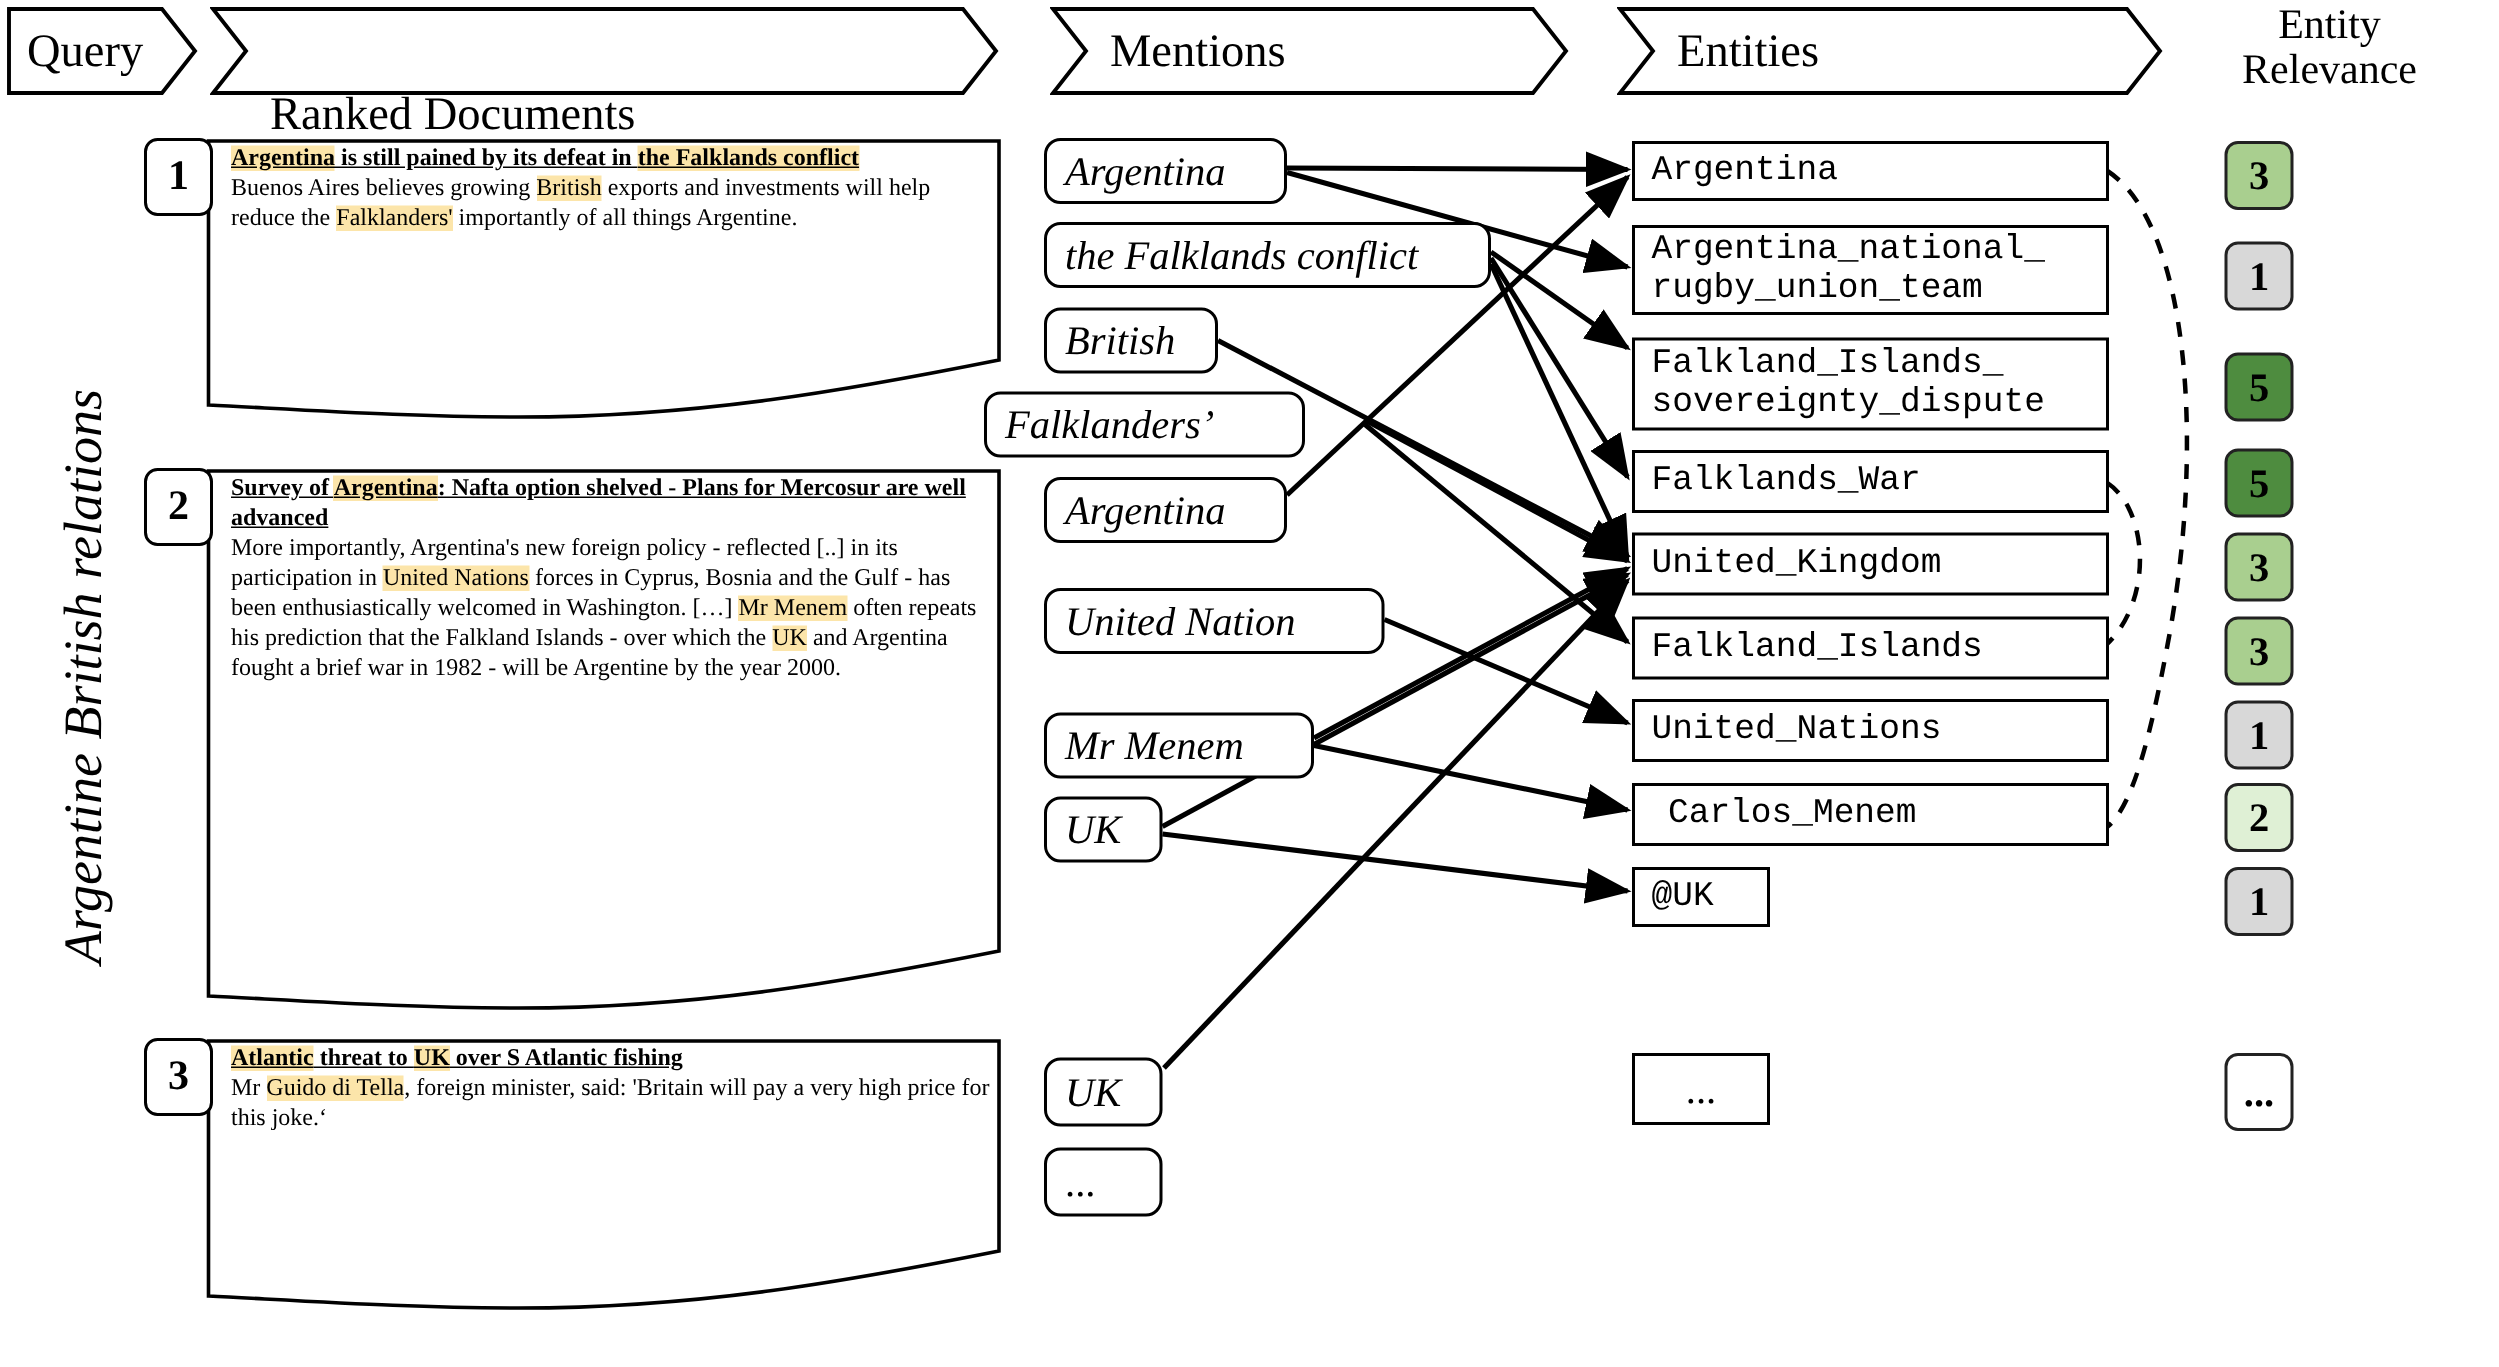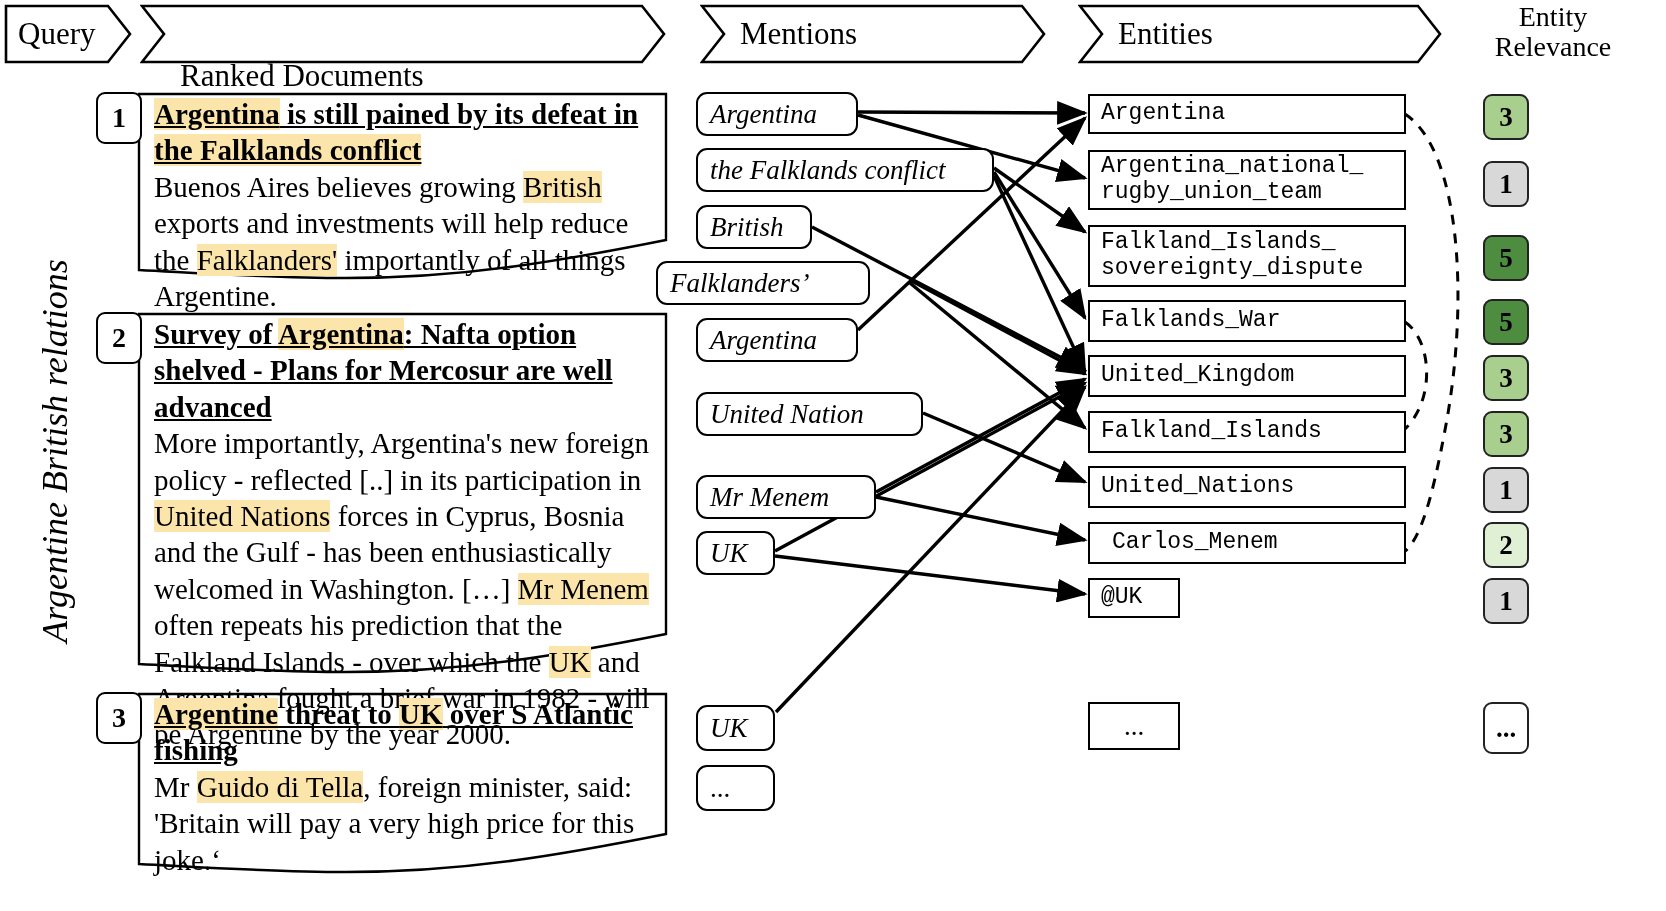--- a/index.html
+++ b/index.html
@@ -23,21 +23,21 @@
               transform:rotate(-90deg);font-style:italic;font-size:36px;
               font-family:"Liberation Serif","DejaVu Serif",serif;white-space:nowrap;}
 
   
   .doc{position:absolute;}
   .doc .docsvg{position:absolute;left:0;top:0;}
   .rankbox{position:absolute;left:0;top:0;width:42px;height:48px;
            border:2.2px solid #000;border-radius:9px;background:#fff;
            display:flex;align-items:center;justify-content:center;
            font-weight:bold;font-size:28px;z-index:3;}
-  .doctext{position:absolute;z-index:2;font-size:29px;line-height:1.255;}
+  .doctext{position:absolute;z-index:2;font-size:16px;line-height:1.255;}
   .doctitle{font-weight:bold;text-decoration:underline;display:block;}
   .hl{background:#fce5aa;}
 
   
   .mention{position:absolute;border:2.2px solid #000;border-radius:11px;background:#fff;
            display:flex;align-items:center;padding:0 12px;box-sizing:border-box;
            font-style:italic;font-size:27px;z-index:4;
            font-family:"Liberation Serif","DejaVu Serif",serif;}
 
   
@@ -163,21 +163,21 @@
       <span><span>More importantly, Argentina's new foreign policy - reflected [..] in its participation in </span><span class="hl">United Nations</span><span> forces in Cyprus, Bosnia and the Gulf - has been enthusiastically welcomed in Washington. […] </span><span class="hl">Mr Menem</span><span> often repeats his prediction that the Falkland Islands - over which the </span><span class="hl">UK</span><span> and Argentina fought a brief war in 1982 - will be Argentine by the year 2000.</span></span>
     </div>
   </div>
 
   <div class="doc" style="left:96px;top:692px;width:572px;height:190px;">
     <svg class="docsvg" width="576" height="194">
       <path d="M43,2 L570,2 L570,142 C470,162 370,180 250,180 C180,180 120,176 43,172 Z" fill="#fff" stroke="#000" stroke-width="2.4"></path>
     </svg>
     <div class="rankbox">3</div>
     <div class="doctext" style="left:58px;top:4px;width:512px;">
-      <span class="doctitle"><span class="hl">Argentine</span><span> threat to </span><span class="hl">UK</span><span>  over S Atlantic fishing</span></span>
+      <span class="doctitle"><span class="hl">Atlantic</span><span> threat to </span><span class="hl">UK</span><span>  over S Atlantic fishing</span></span>
       <span><span>Mr </span><span class="hl">Guido di Tella</span><span>, foreign minister, said: 'Britain will pay a very high price for this joke.‘</span></span>
     </div>
   </div>
 
   <div class="mention" style="left:696px;top:92px;width:162px;height:44px;">
     <span>Argentina</span>
   </div>
   <div class="mention" style="left:696px;top:148px;width:298px;height:44px;">
     <span>the Falklands conflict</span>
   </div>

